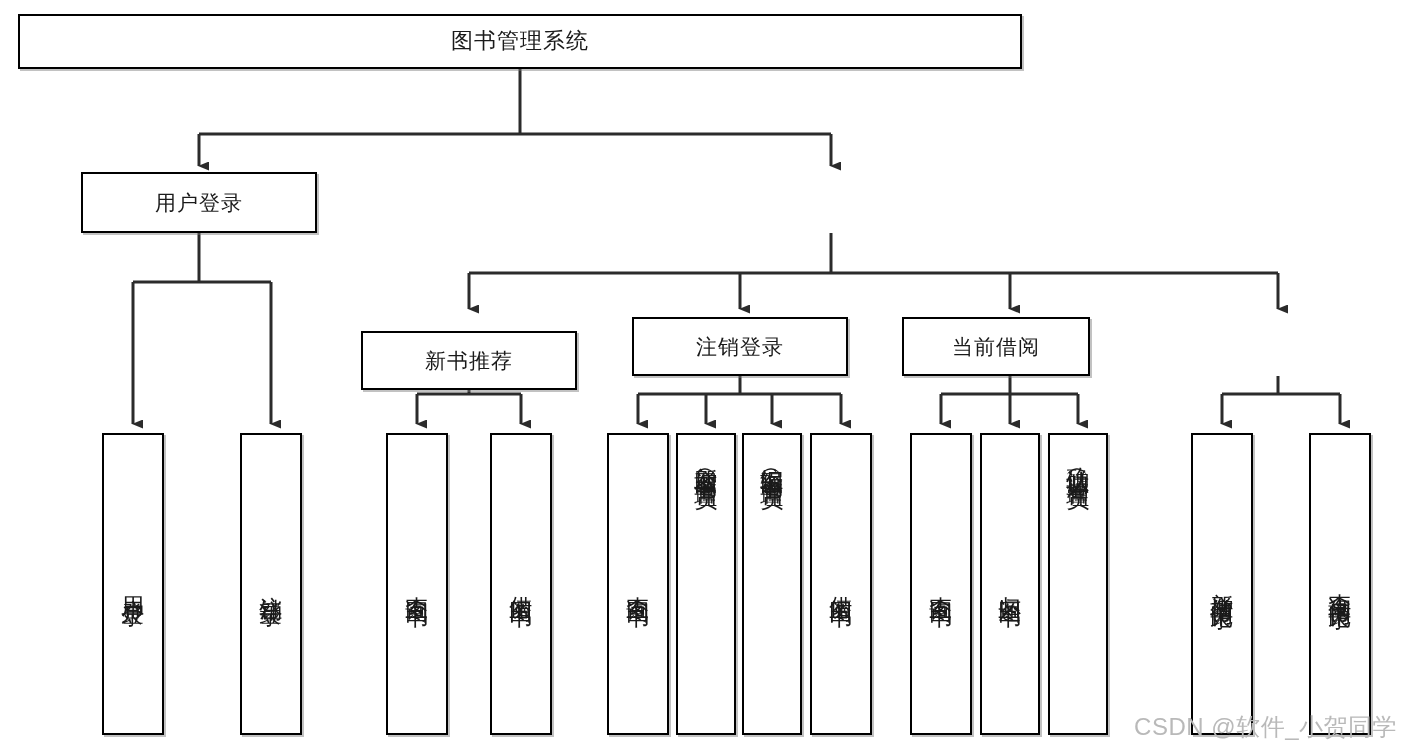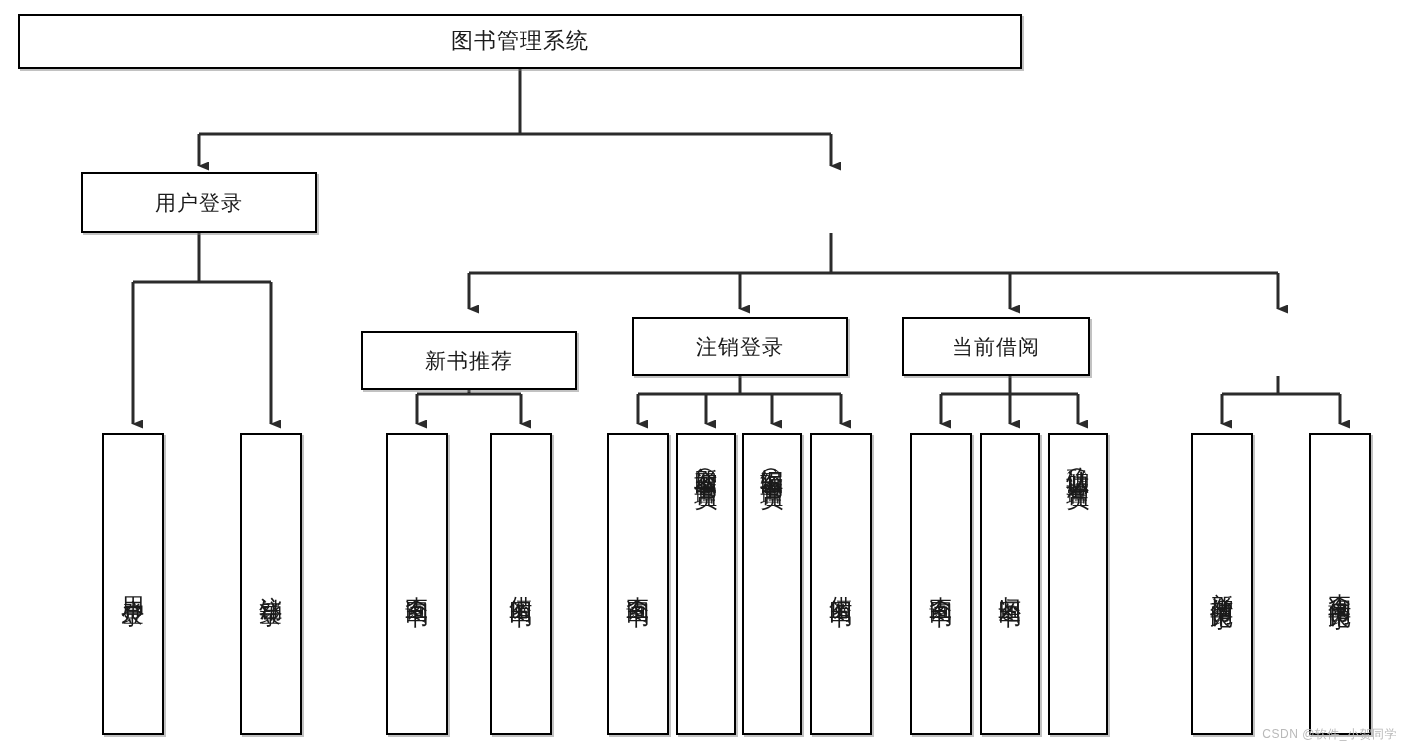--- a/index.html
+++ b/index.html
@@ -42,21 +42,21 @@
     font-size:23px;
     line-height:1.06;
     letter-spacing:3px;
     white-space:nowrap;
   }
   .v.mid{align-items:center;padding-top:0;}
 
   #watermark{
     position:absolute;
     right:8px;bottom:4px;
-    font-size:12px;
+    font-size:24px;
     color:#b9b9b9;
     letter-spacing:.5px;
     white-space:nowrap;
     font-family:"Liberation Sans","DejaVu Sans",sans-serif;
   }
 </style>
 </head>
 <body>
 
 <div id="canvas">

